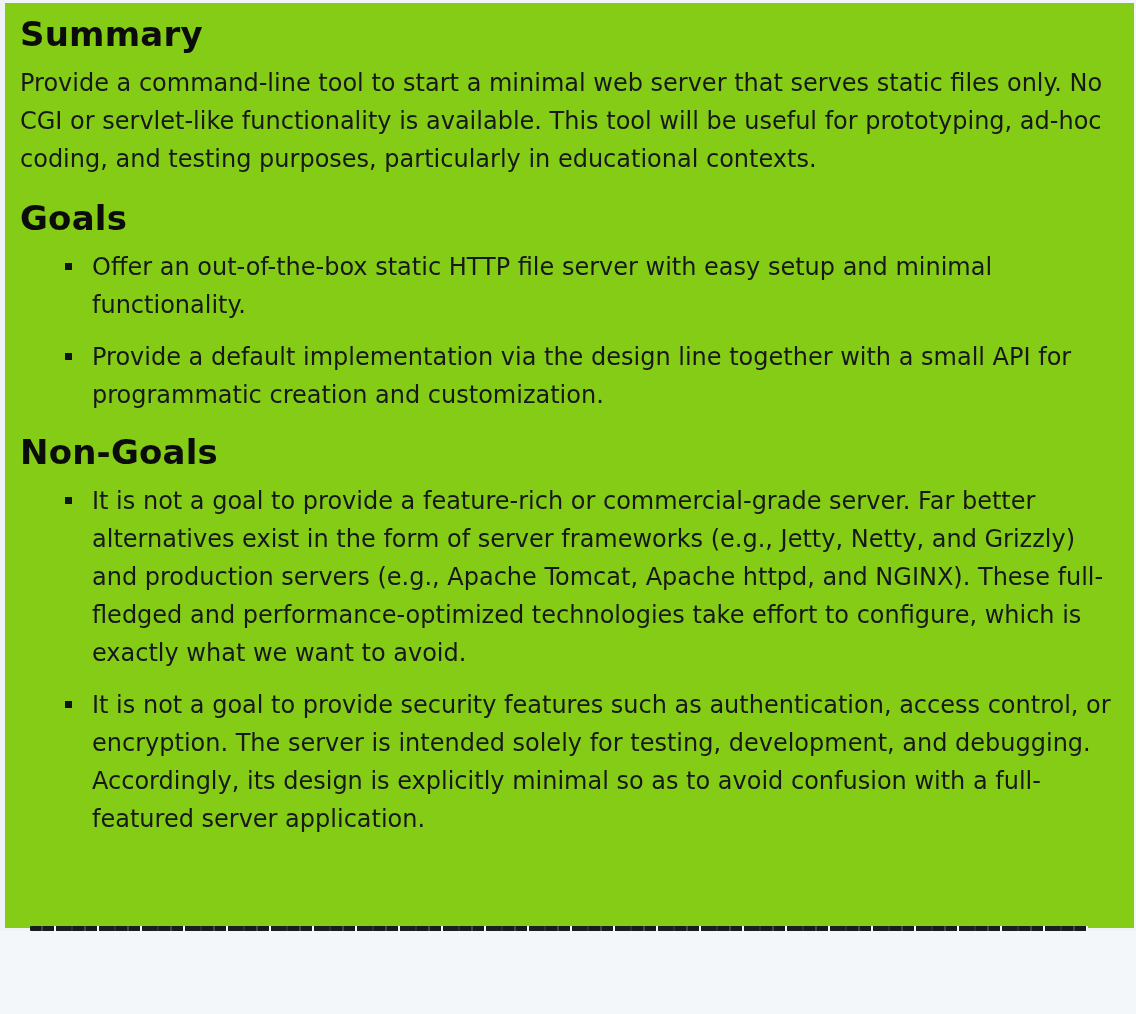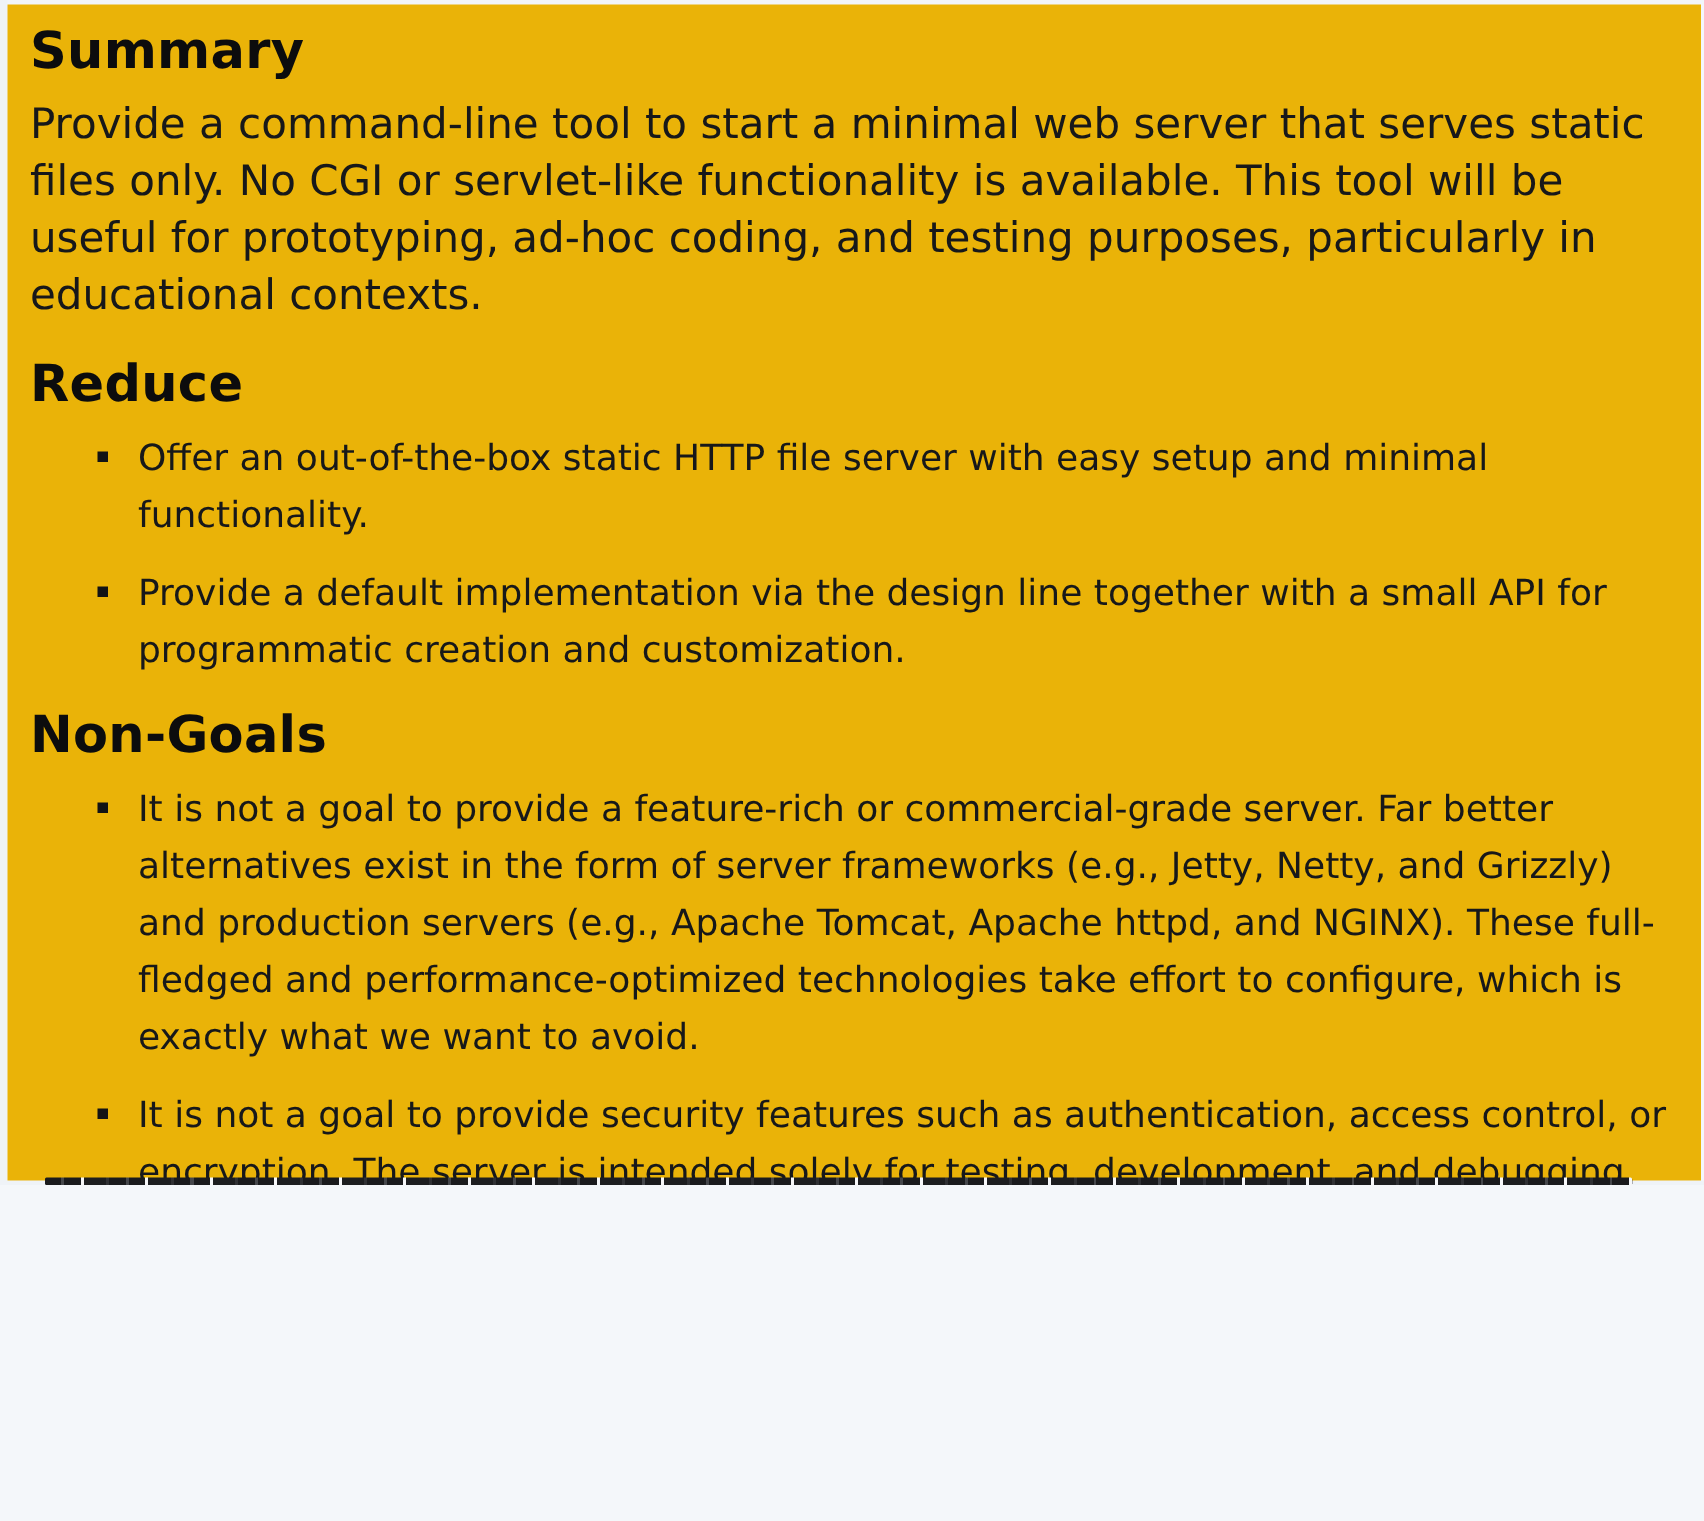--- a/index.html
+++ b/index.html
@@ -7,40 +7,40 @@
     margin: 0;
     padding: 0;
     width: 1136px;
     height: 1014px;
     overflow: hidden;
     background: #f4f7fa;
   }
   .page {
     position: relative;
     width: 1136px;
-    height: 790px;
-    background: #eab308;
+    height: 931px;
+    background: #84cc16;
     padding: 12px 24px 0 20px;
     font-family: "DejaVu Sans", "Liberation Sans", sans-serif;
     color: #17181a;
     box-shadow: inset 5px 0 0 #eff3f7, inset 0 3px 0 #f2f5f9,
                 inset 0 -3px 0 #eff3f7, inset -2px 0 0 #f4f7fa;
     overflow: hidden;
   }
   h2.section-heading {
     font-size: 34px;
     line-height: 44px;
     font-weight: bold;
     color: #0c0c0d;
     margin: 16px 0 8px 0;
     letter-spacing: 0.2px;
   }
   h2.section-heading.first { margin-top: 0; }
   p.body-paragraph {
-    font-size: 28px;
+    font-size: 24px;
     line-height: 38px;
     margin: 0 0 18px 0;
     max-width: 1092px;
   }
   ul.bullet-list {
     list-style: none;
     margin: 5px 0 14px 0;
     padding: 0 0 0 72px;
   }
   ul.bullet-list li {
@@ -73,21 +73,21 @@
 </style>
 </head>
 <body>
 
 <div class="page">
 
   <h2 class="section-heading first">Summary</h2>
 
   <p class="body-paragraph">Provide a command-line tool to start a minimal web server that serves static files only. No CGI or servlet-like functionality is available. This tool will be useful for prototyping, ad-hoc coding, and testing purposes, particularly in educational contexts.</p>
 
-  <h2 class="section-heading">Reduce</h2>
+  <h2 class="section-heading">Goals</h2>
 
   <ul class="bullet-list">
     <li>
       <span class="bullet-square"></span>
       <span>Offer an out-of-the-box static HTTP file server with easy setup and minimal functionality.</span>
     </li>
     <li>
       <span class="bullet-square"></span>
       <span>Provide a default implementation via the design line together with a small API for programmatic creation and customization.</span>
     </li>

